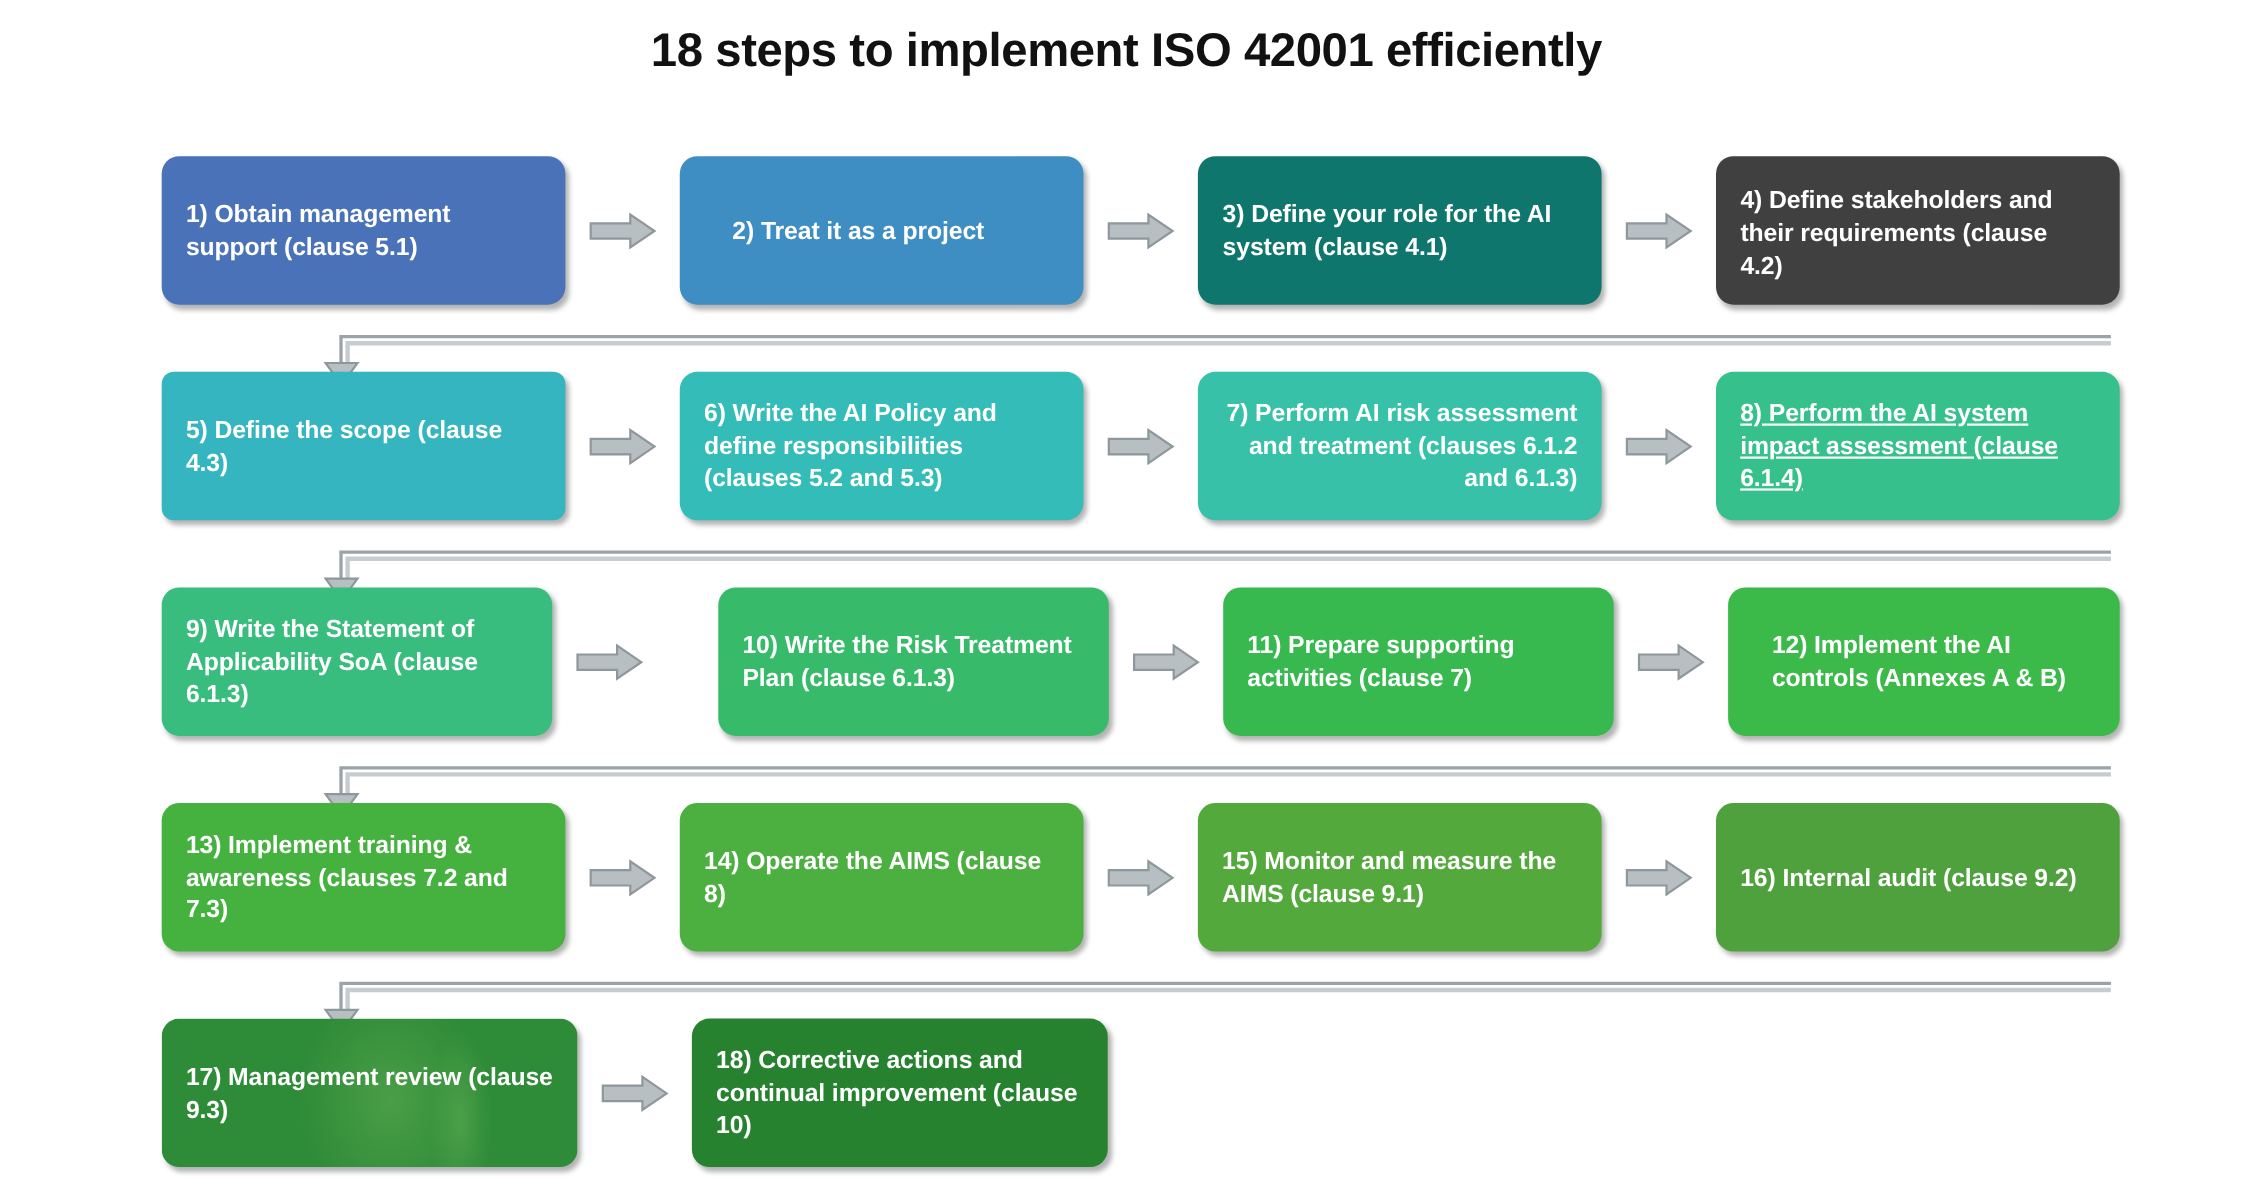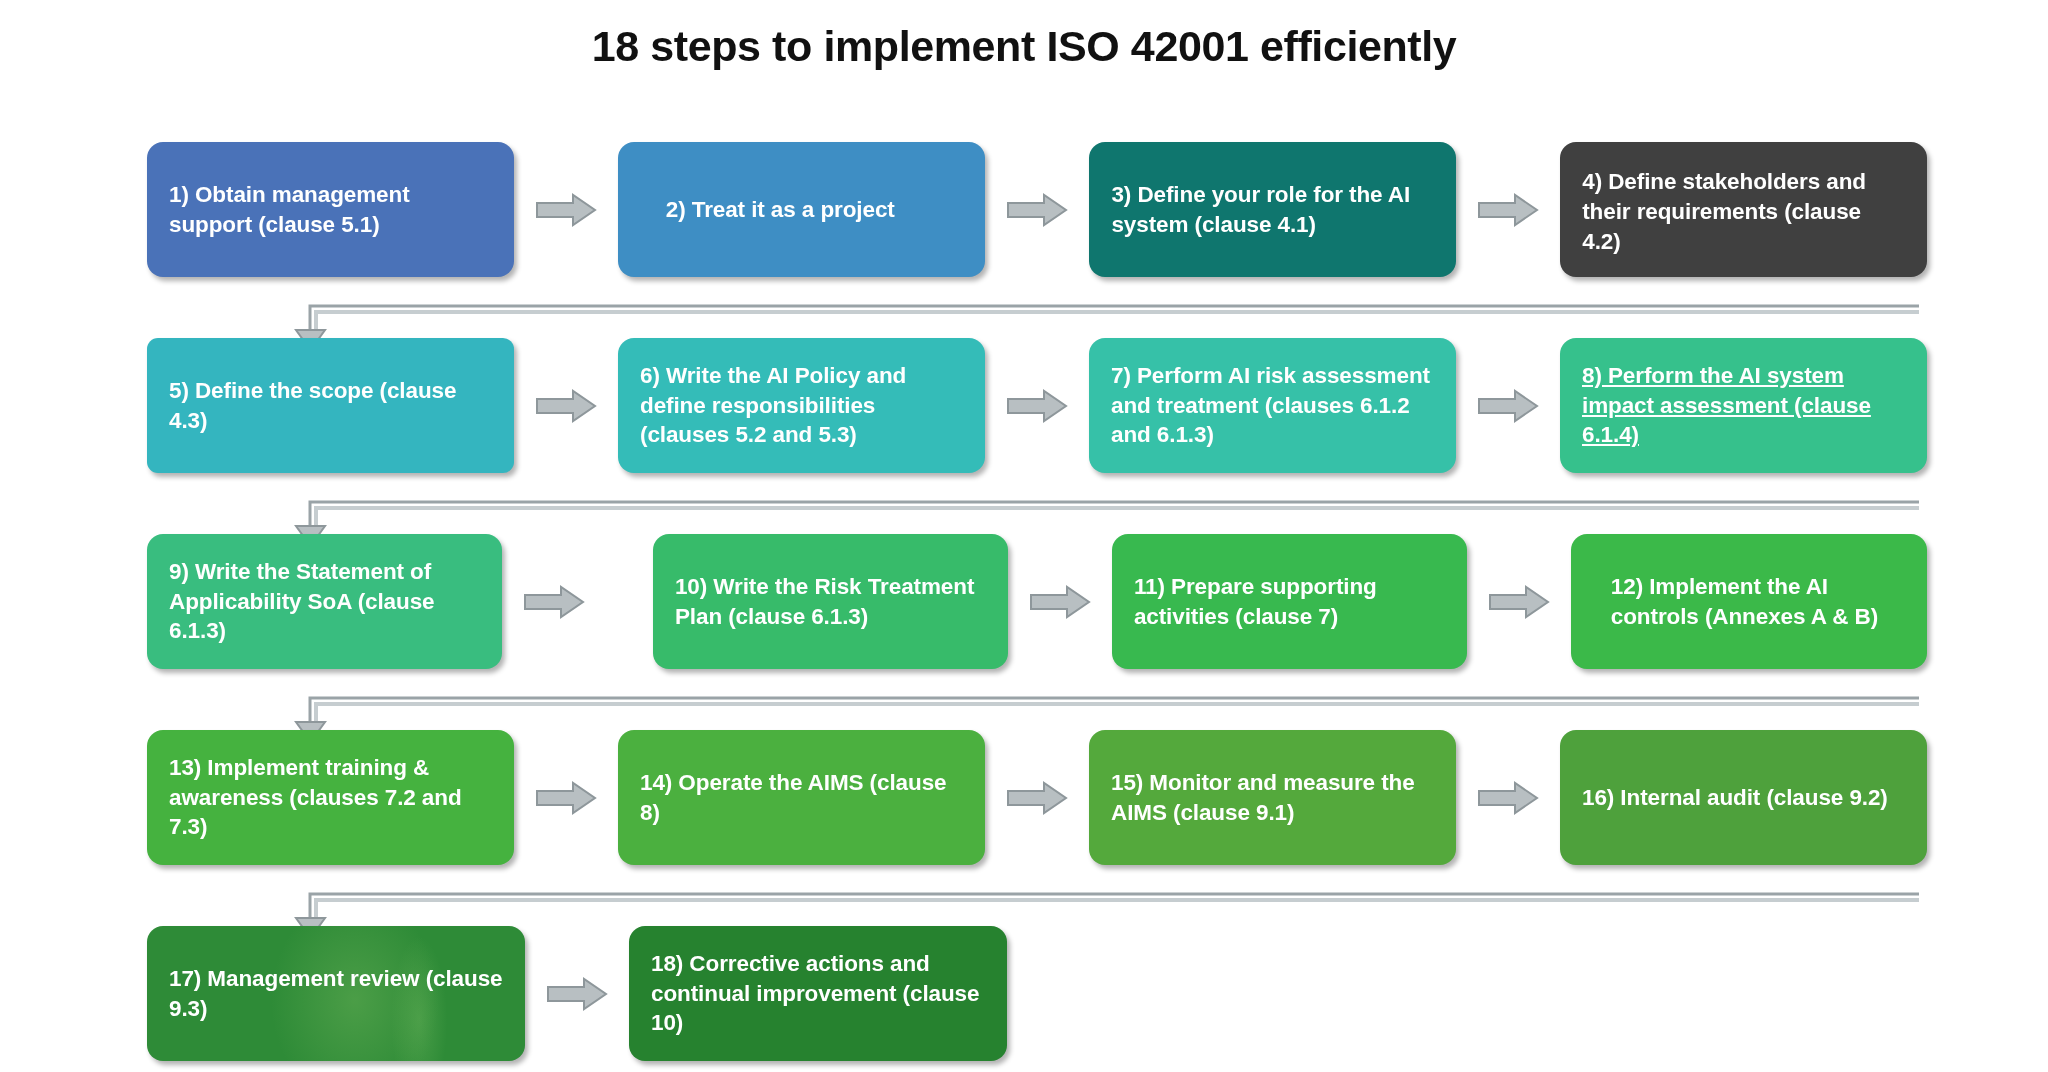--- a/index.html
+++ b/index.html
@@ -174,21 +174,21 @@
           </svg>
       </div>
       <div class="box c-6" style="background-color: rgb(52, 188, 184);">
         <span class="box-text">6) Write the AI Policy and define responsibilities (clauses 5.2 and 5.3)</span>
       </div>
       <div class="h-arrow">
         <svg width="62" height="34" viewBox="0 0 62 34">
             <path d="M2 10 H38 V2 L60 17 L38 32 V24 H2 Z" fill="#b8bfc2" stroke="#8e979b" stroke-width="2"></path>
           </svg>
       </div>
-      <div class="box c-7" style="background-color: rgb(54, 193, 168);">
+      <div class="box c-7" style="background-color: rgb(54, 193, 168); text-align: right;">
         <span class="box-text">7) Perform AI risk assessment and treatment (clauses 6.1.2 and 6.1.3)</span>
       </div>
       <div class="h-arrow">
         <svg width="62" height="34" viewBox="0 0 62 34">
             <path d="M2 10 H38 V2 L60 17 L38 32 V24 H2 Z" fill="#b8bfc2" stroke="#8e979b" stroke-width="2"></path>
           </svg>
       </div>
       <div class="box c-8" style="background-color: rgb(54, 193, 140); text-decoration: underline;">
         <span class="box-text">8) Perform the AI system impact assessment (clause 6.1.4)</span>
       </div>

